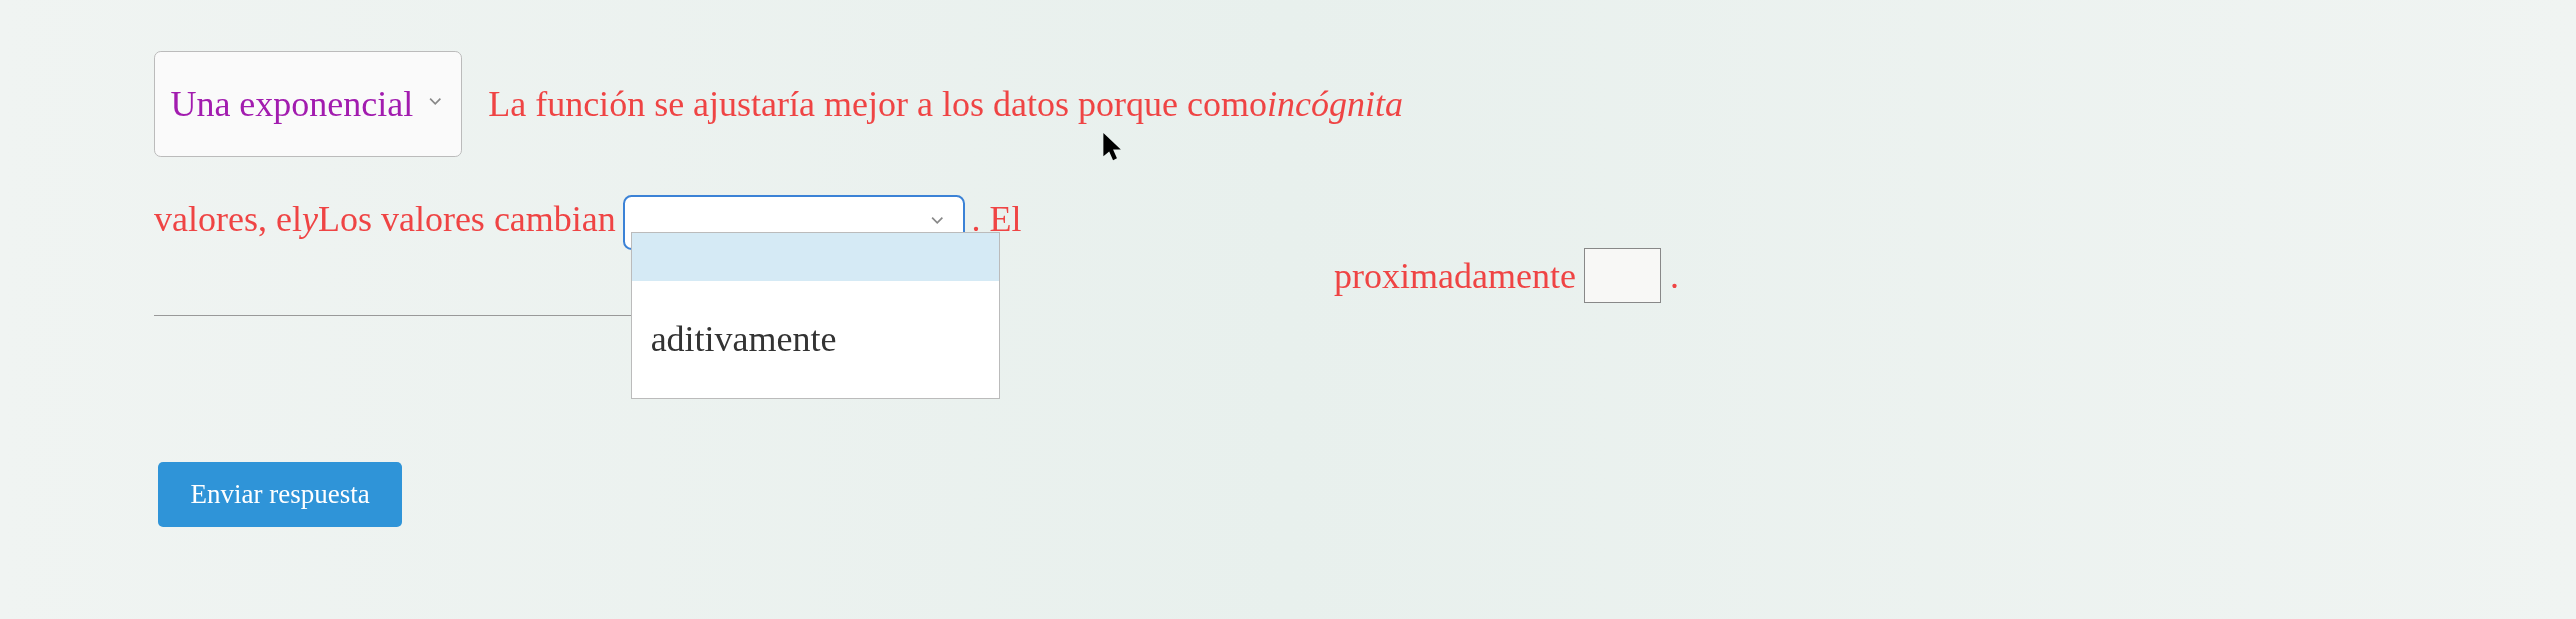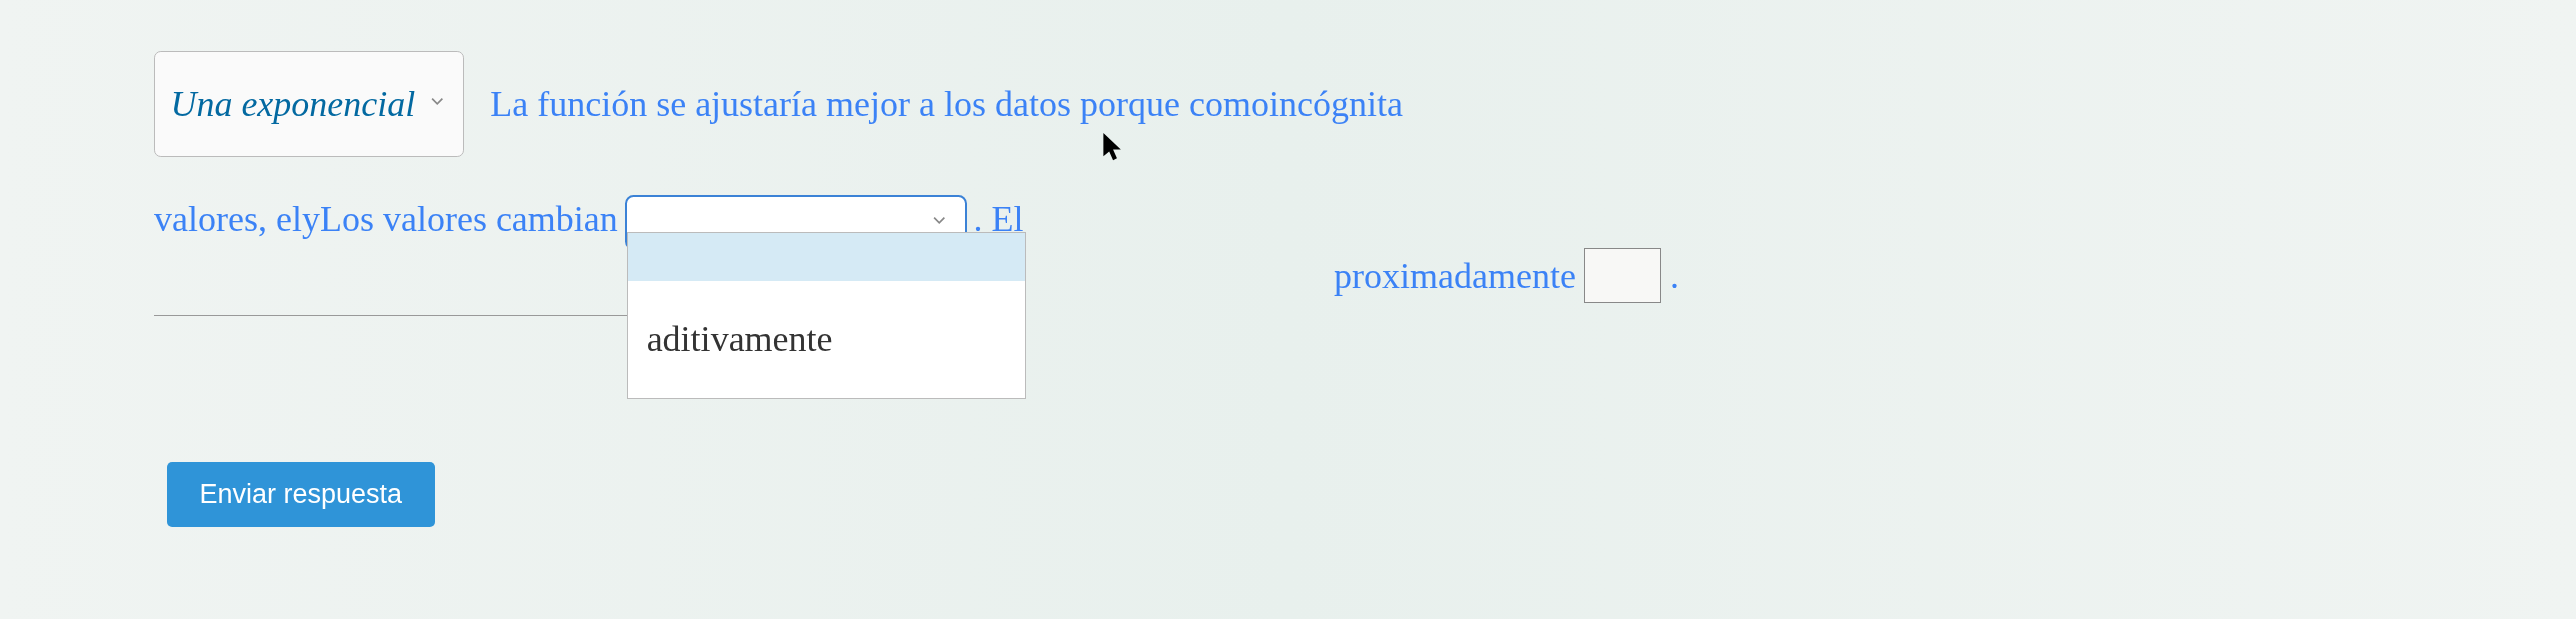--- a/index.html
+++ b/index.html
@@ -31,34 +31,34 @@
       display: inline-flex;
       align-items: center;
       border: 0.9px solid #bbb;
       border-radius: 6.8px;
       padding: 6.8px 15.4px;
       background: #fafafa;
       margin-right: 17px;
       cursor: pointer;
     }
     .dropdown-closed-text {
-      color: #0369a1;
-      font-style: italic;
+      color: #a21caf;
     }
     .chevron-icon {
       margin-left: 12px;
       color: #888;
       font-size: 24px;
     }
     .text-segment {
-      color: #3b82f6;
+      color: #ef4444;
       font-family: Georgia, serif;
       white-space: pre;
     }
     .italic {
+      font-style: italic;
     }
     .dropdown-open-container {
       position: relative;
       display: inline-block;
       margin: 0 6.8px;
     }
     .dropdown-open-box {
       display: inline-flex;
       align-items: center;
       justify-content: flex-end;
@@ -69,22 +69,22 @@
       width: 342px;
       height: 55px;
       cursor: pointer;
     }
     .dropdown-open-box .chevron-icon {
       color: #888;
     }
     .dropdown-menu {
       position: absolute;
       top: 58px;
-      left: 2px;
-      width: 399px;
+      left: 8px;
+      width: 369px;
       background: #a16207;
       border: 0.9px solid #bbb;
       z-index: 10;
     }
     .dropdown-option-spacer {
       height: 48px;
       background: #d5eaf5;
     }
     .dropdown-option {
       padding: 13.7px 19px;
@@ -114,25 +114,25 @@
       position: absolute;
       left: 154px;
       top: 265px;
       width: 744px;
       height: 51px;
       border-bottom: 1.7px solid #999;
       border-right: 0.9px solid #bbb;
     }
     .submit-button {
       position: absolute;
-      left: 167px;
+      left: 158px;
       top: 462px;
       background: #2f94d8;
       color: #fff;
-      font-family: Liberation Sans, sans-serif;
+      font-family: Liberation Serif, serif;
       font-size: 27px;
       padding: 17px 32.5px;
       border: none;
       border-radius: 5.1px;
       cursor: pointer;
     }
     .cursor-icon {
       position: absolute;
       left: 1103px;
       top: 133px;

